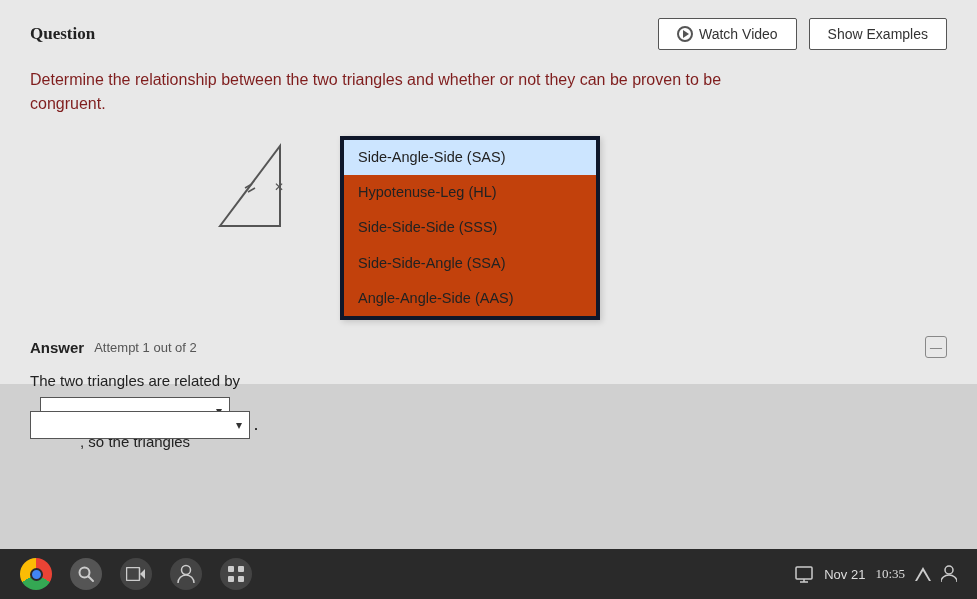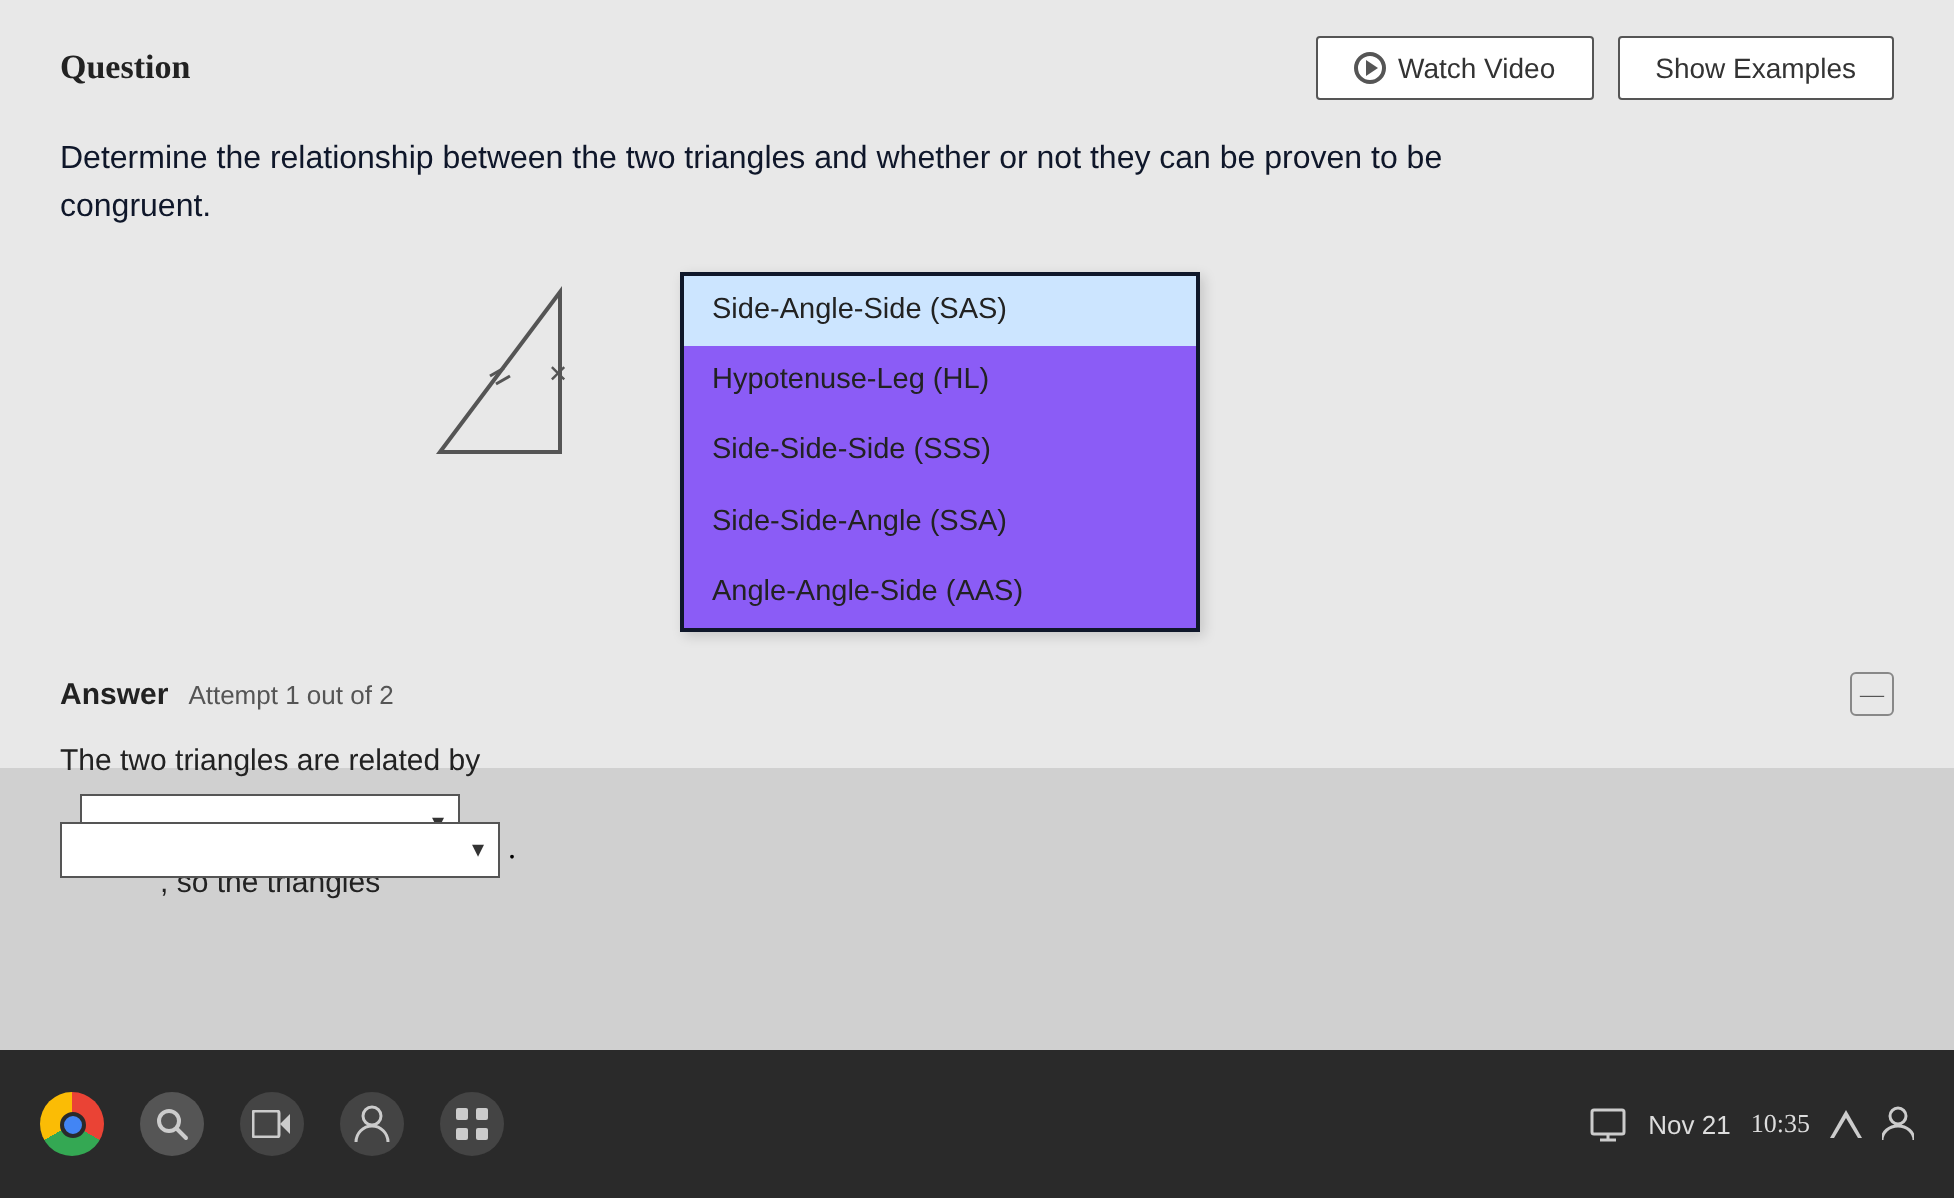--- a/index.html
+++ b/index.html
@@ -71,34 +71,34 @@
       padding: 7px 18px;
       font-size: 14px;
       cursor: pointer;
       border-radius: 2px;
       color: #333;
       font-family: Arial, sans-serif;
     }
     .question-text {
       padding: 8px 30px 20px 30px;
       font-size: 16px;
-      color: #0f172a;
+      color: #7f1d1d;
       line-height: 1.5;
       font-family: Arial, sans-serif;
       max-width: 820px;
     }
     .dropdown-container {
       position: absolute;
       left: 310px;
       top: 0px;
       z-index: 10;
     }
     .dropdown-menu {
-      background: #8b5cf6;
-      border: 2px solid #0f172a;
+      background: #c2410c;
+      border: 4px solid #0f172a;
       width: 260px;
       box-shadow: 2px 2px 6px rgba(0,0,0,0.15);
     }
     .dropdown-item {
       padding: 6px 14px;
       font-size: 14.5px;
       color: #222;
       cursor: pointer;
       font-family: Arial, sans-serif;
       line-height: 1.6;
@@ -190,21 +190,21 @@
       width: 220px;
       appearance: none;
       cursor: pointer;
     }
     
     .taskbar {
       position: absolute;
       bottom: 0;
       left: 0;
       right: 0;
-      height: 74px;
+      height: 50px;
       background: #2a2a2a;
       display: flex;
       align-items: center;
       padding: 0 20px;
     }
     .taskbar-icons {
       display: flex;
       gap: 18px;
       align-items: center;
     }

